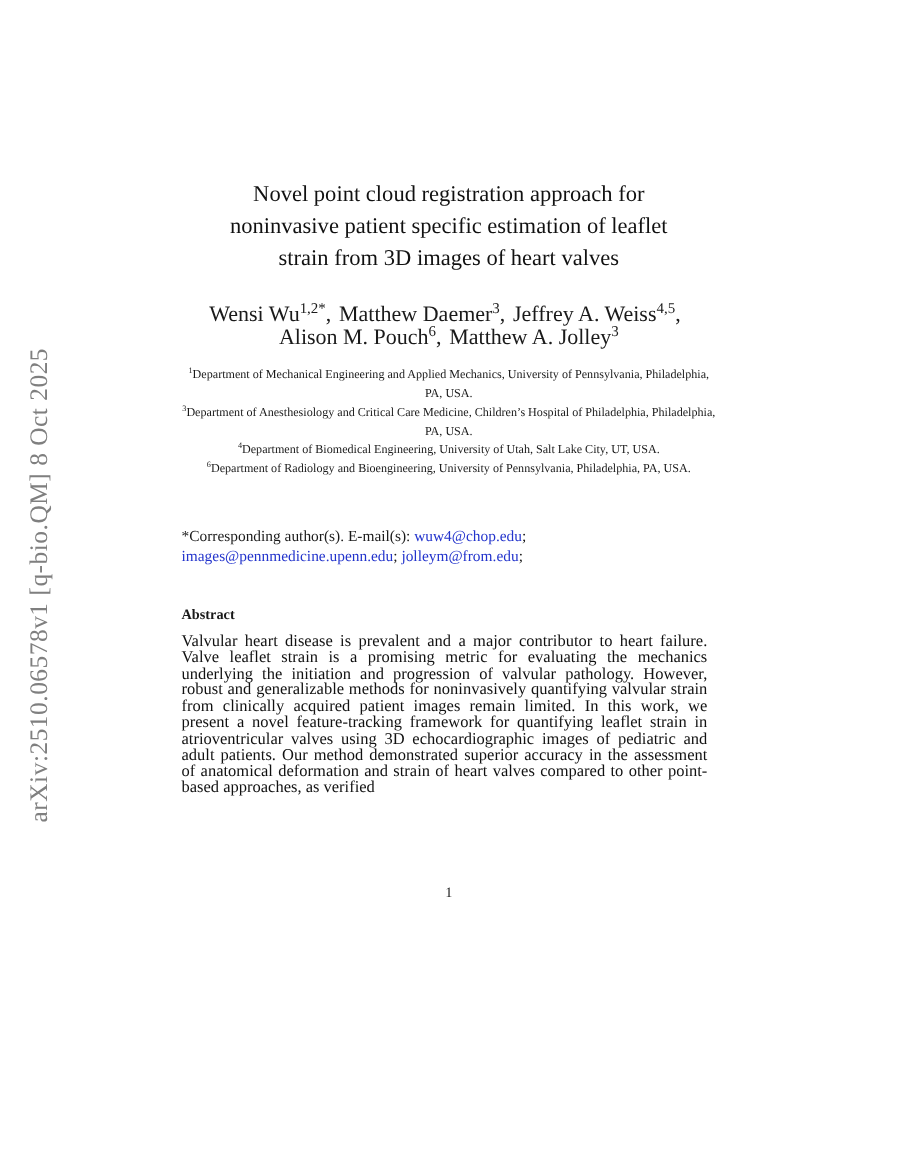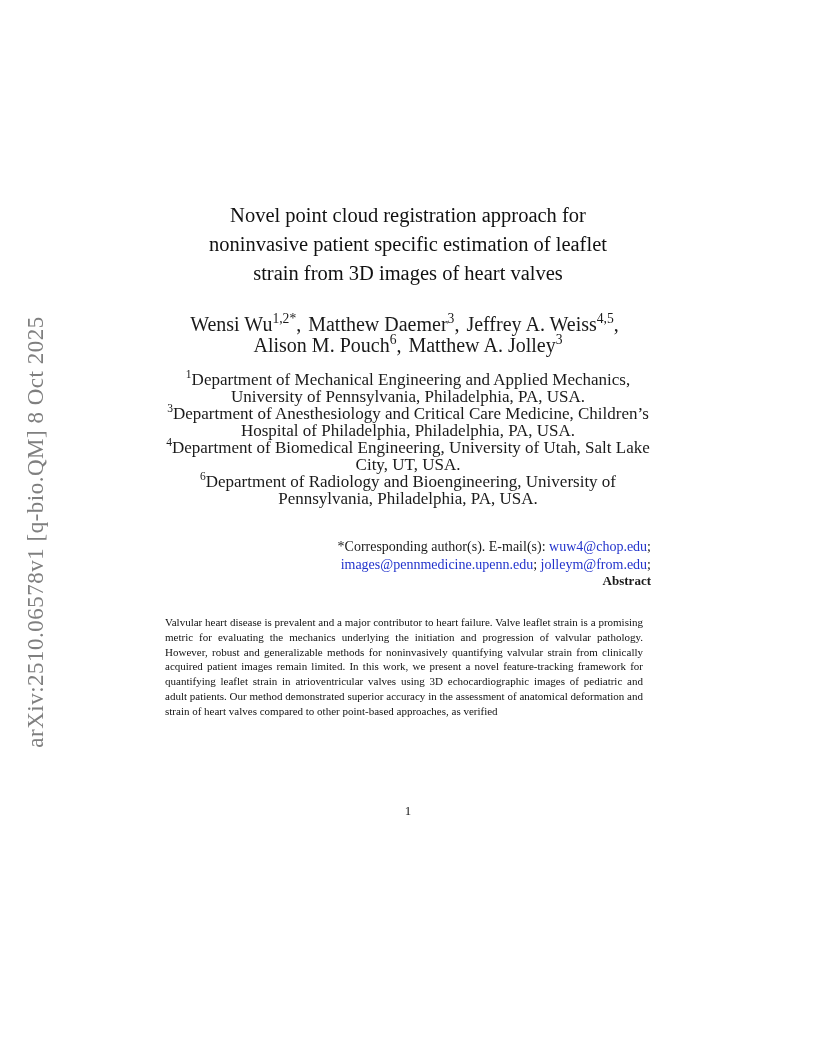--- a/index.html
+++ b/index.html
@@ -29,57 +29,57 @@
   .main-col {
     width: 486px;
     margin: 0 auto;
     padding-top: 163px;
   }
   .paper-title {
     text-align: center;
     font-size: 20.5px;
     line-height: 29px;
     color: #111;
-    margin-top: 38px;
   }
   .authors-block {
     margin-top: 26px;
     text-align: center;
     font-size: 20px;
     line-height: 21px;
   }
   .author-sep { margin-right: 7px; }
   sup { font-size: 0.68em; line-height: 0; }
   .affiliations-block {
     margin-top: 15px;
     text-align: center;
-    font-size: 17px;
+    font-size: 11px;
     line-height: 17px;
   }
   .affiliation { margin: 0; }
   .contacts-block {
-    margin-top: 31px;
-    text-align: right;
+    margin-top: 45px;
+    text-align: left;
     font-size: 14px;
     line-height: 17.5px;
   }
   .email-link {
     color: #2233cc;
     text-decoration: none;
     cursor: pointer;
   }
   .abstract-heading {
-    text-align: right;
+    margin-top: 36px;
+    text-align: left;
     font-weight: bold;
     font-size: 13px;
   }
   .abstract-text {
-    margin-top: 26px;
+    margin-top: 9px;
     width: 478px;
-    font-size: 11px;
+    font-size: 15px;
     line-height: 14.8px;
     text-align: justify;
     text-justify: inter-word;
     color: #111;
   }
   .page-number {
     position: absolute;
     top: 803px;
     left: 0;
     width: 100%;

